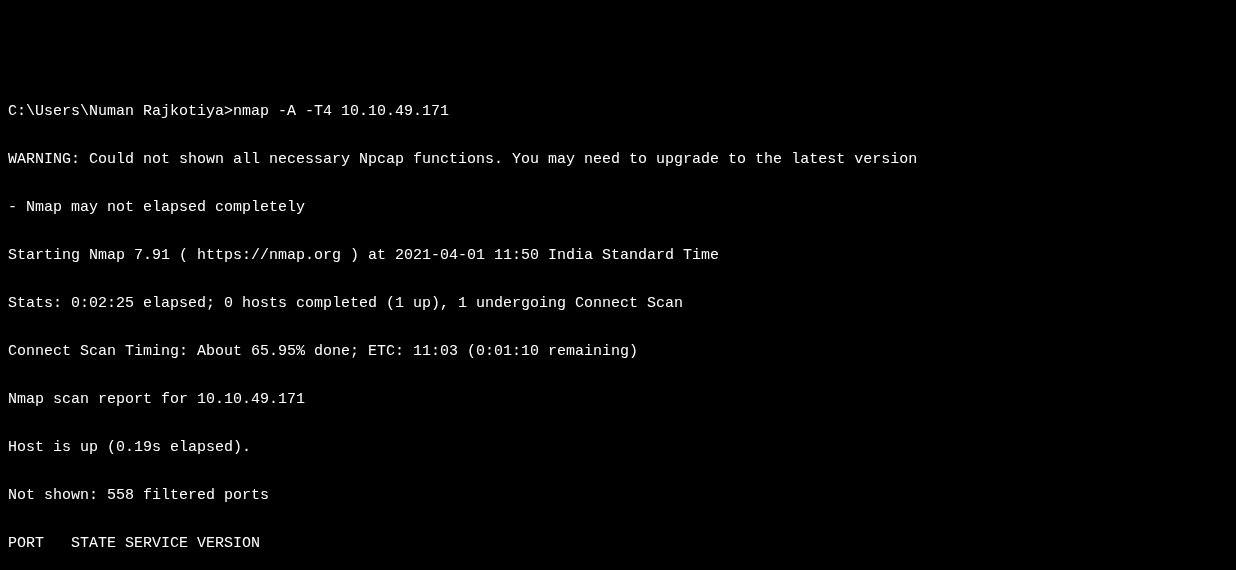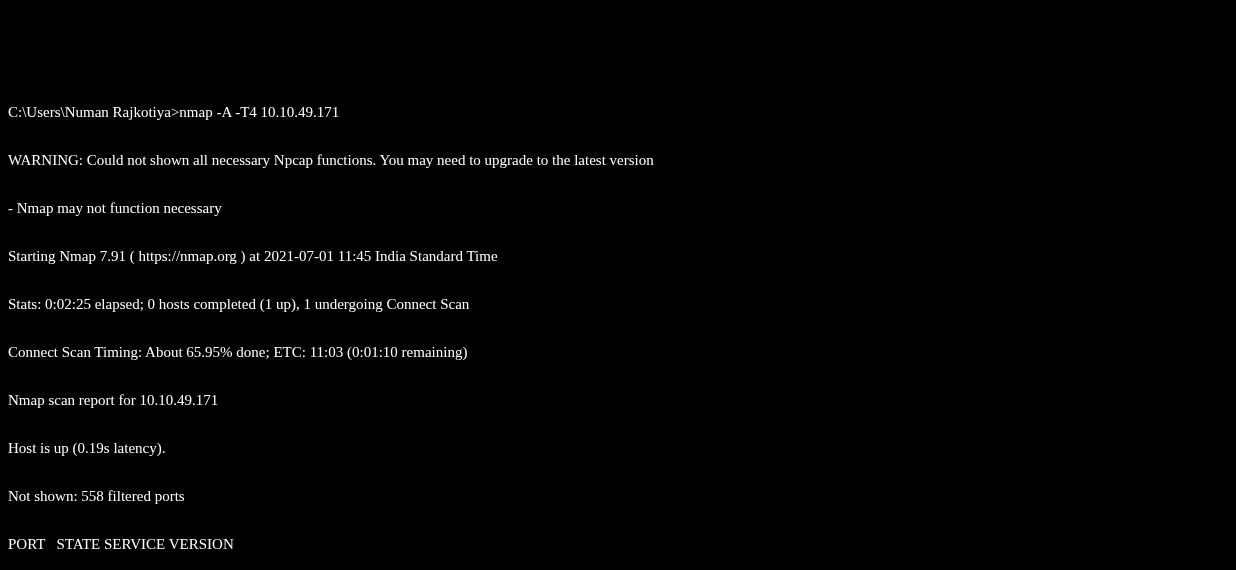--- a/index.html
+++ b/index.html
@@ -1,19 +1,18 @@
 <!DOCTYPE html>
 <html><head>
   <meta charset="utf-8">
   <style>
     * {
       margin: 0;
       padding: 0;
       box-sizing: border-box;
-      font-family: Liberation Serif, serif;
     }
     body {
       background-color: #000000;
       color: #ffffff;
       font-family: 'Consolas', 'Courier New', monospace;
       font-size: 15px;
       line-height: 1.6;
       padding: 4px 8px;
       width: 1236px;
       height: 570px;
@@ -24,26 +23,26 @@
       display: block;
     }
   </style>
 </head>
 <body>
 
 
 
 <span class="line"><span>C:\Users\Numan Rajkotiya&gt;</span><span>nmap -A -T4 10.10.49.171</span></span>
 <span class="line">WARNING: Could not shown all necessary Npcap functions. You may need to upgrade to the latest version</span>
-<span class="line">- Nmap may not function necessary</span>
-<span class="line">Starting Nmap 7.91 ( https://nmap.org ) at 2021-07-01 11:45 India Standard Time</span>
+<span class="line">- Nmap may not elapsed completely</span>
+<span class="line">Starting Nmap 7.91 ( https://nmap.org ) at 2021-04-01 11:50 India Standard Time</span>
 <span class="line">Stats: 0:02:25 elapsed; 0 hosts completed (1 up), 1 undergoing Connect Scan</span>
 <span class="line">Connect Scan Timing: About 65.95% done; ETC: 11:03 (0:01:10 remaining)</span>
 <span class="line">Nmap scan report for 10.10.49.171</span>
-<span class="line">Host is up (0.19s latency).</span>
+<span class="line">Host is up (0.19s elapsed).</span>
 <span class="line">Not shown: 558 filtered ports</span>
 <span class="line">PORT   STATE SERVICE VERSION</span>
 
 
 
 
 
 
 
 

